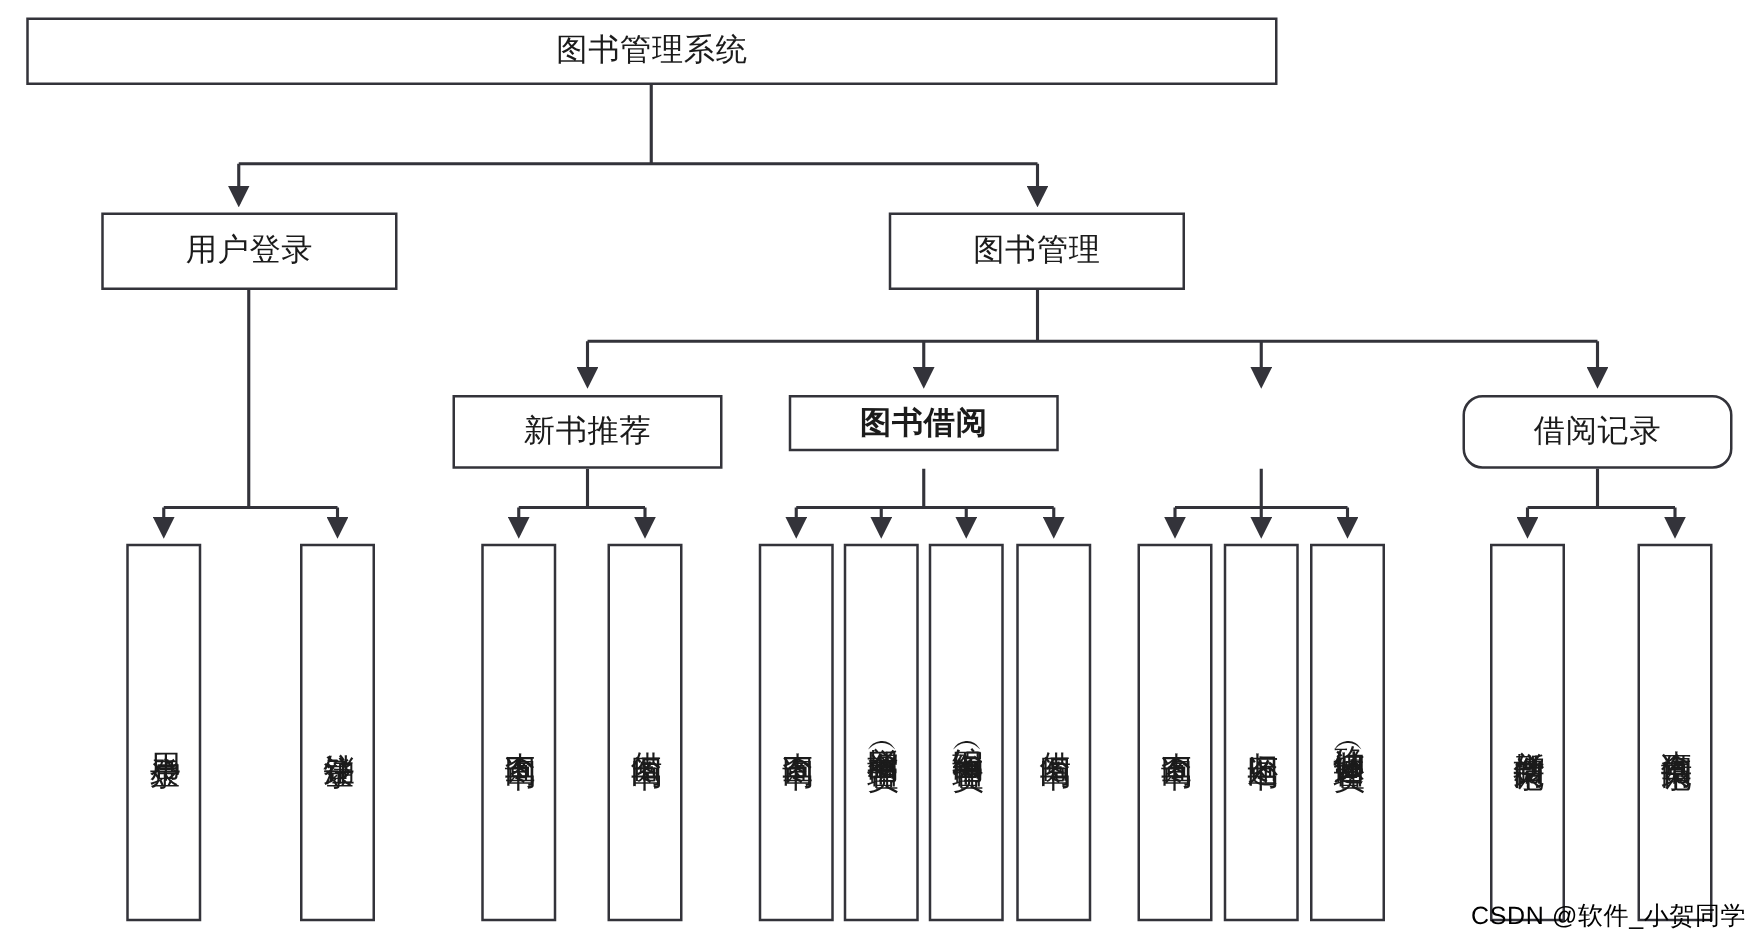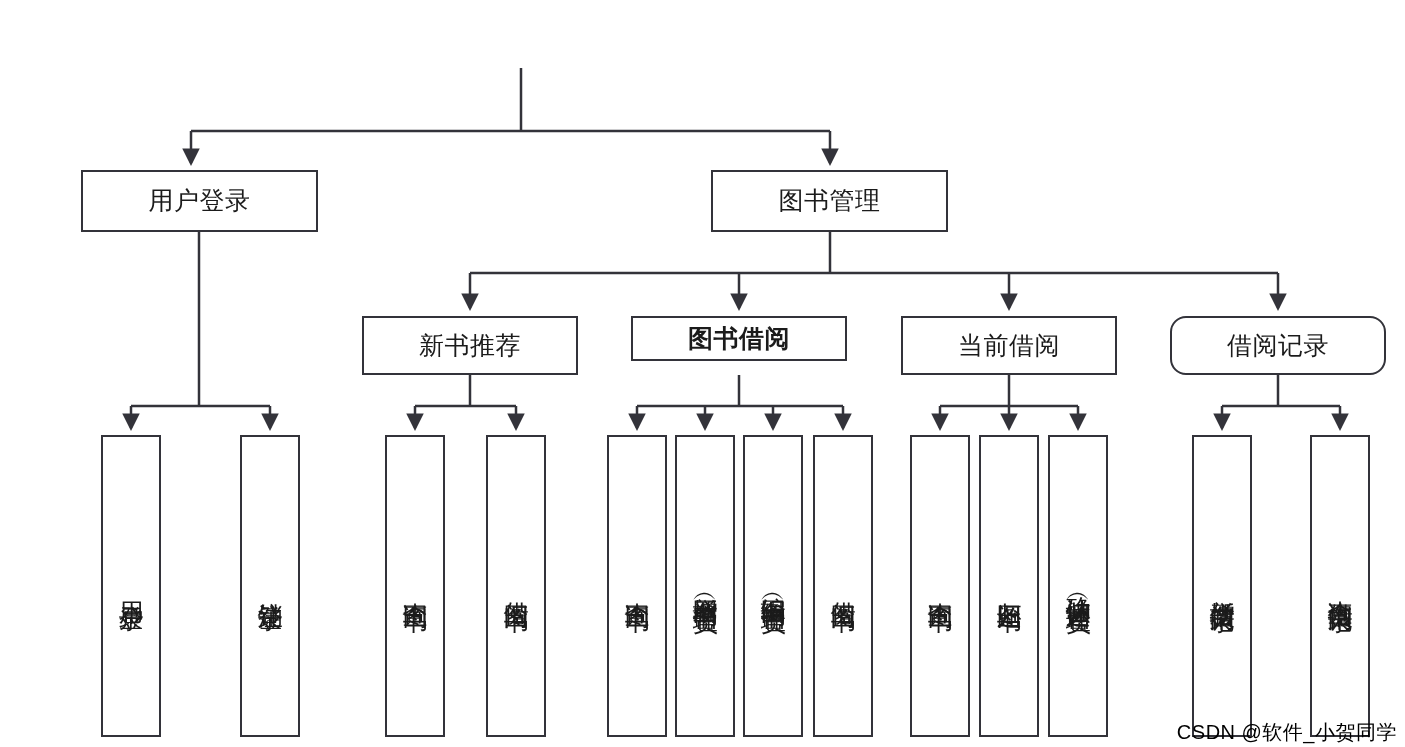--- a/index.html
+++ b/index.html
@@ -117,36 +117,36 @@
       <path d="M 1009 406 L 1009 428" marker-end="url(#arrow)"></path>
       <path d="M 1078 406 L 1078 428" marker-end="url(#arrow)"></path>
 
       <path d="M 1278 375 L 1278 406"></path>
       <path d="M 1222 406 L 1340 406"></path>
       <path d="M 1222 406 L 1222 428" marker-end="url(#arrow)"></path>
       <path d="M 1340 406 L 1340 428" marker-end="url(#arrow)"></path>
     </g>
   </svg>
 
+  <div class="node h" style="left:21px; top:14px; width:1001px; height:54px;">
+    <span class="lbl">图书管理系统</span>
+  </div>
 
   <div class="node h" style="left:81px; top:170px; width:237px; height:62px;">
     <span class="lbl">用户登录</span>
   </div>
   <div class="node h" style="left:362px; top:316px; width:216px; height:59px;">
     <span class="lbl">新书推荐</span>
   </div>
 
   <div class="node h" style="left:711px; top:170px; width:237px; height:62px;">
     <span class="lbl">图书管理</span>
   </div>
   <div class="node h" style="left:631px; top:316px; width:216px; height:45px;font-weight:bold;">
     <span class="lbl">图书借阅</span>
-  </div>
-  <div class="node h" style="left:901px; top:316px; width:216px; height:59px;">
-    <span class="lbl">当前借阅</span>
   </div>
   <div class="node h" style="left:1170px; top:316px; width:216px; height:59px;border-radius:16px;">
     <span class="lbl">借阅记录</span>
   </div>
 
   <div class="node v" style="left:101px; top:435px; width:60px; height:302px;">
     <span class="lbl">用户登录</span>
   </div>
   <div class="node v" style="left:240px; top:435px; width:60px; height:302px;">
     <span class="lbl">注销登录</span>

